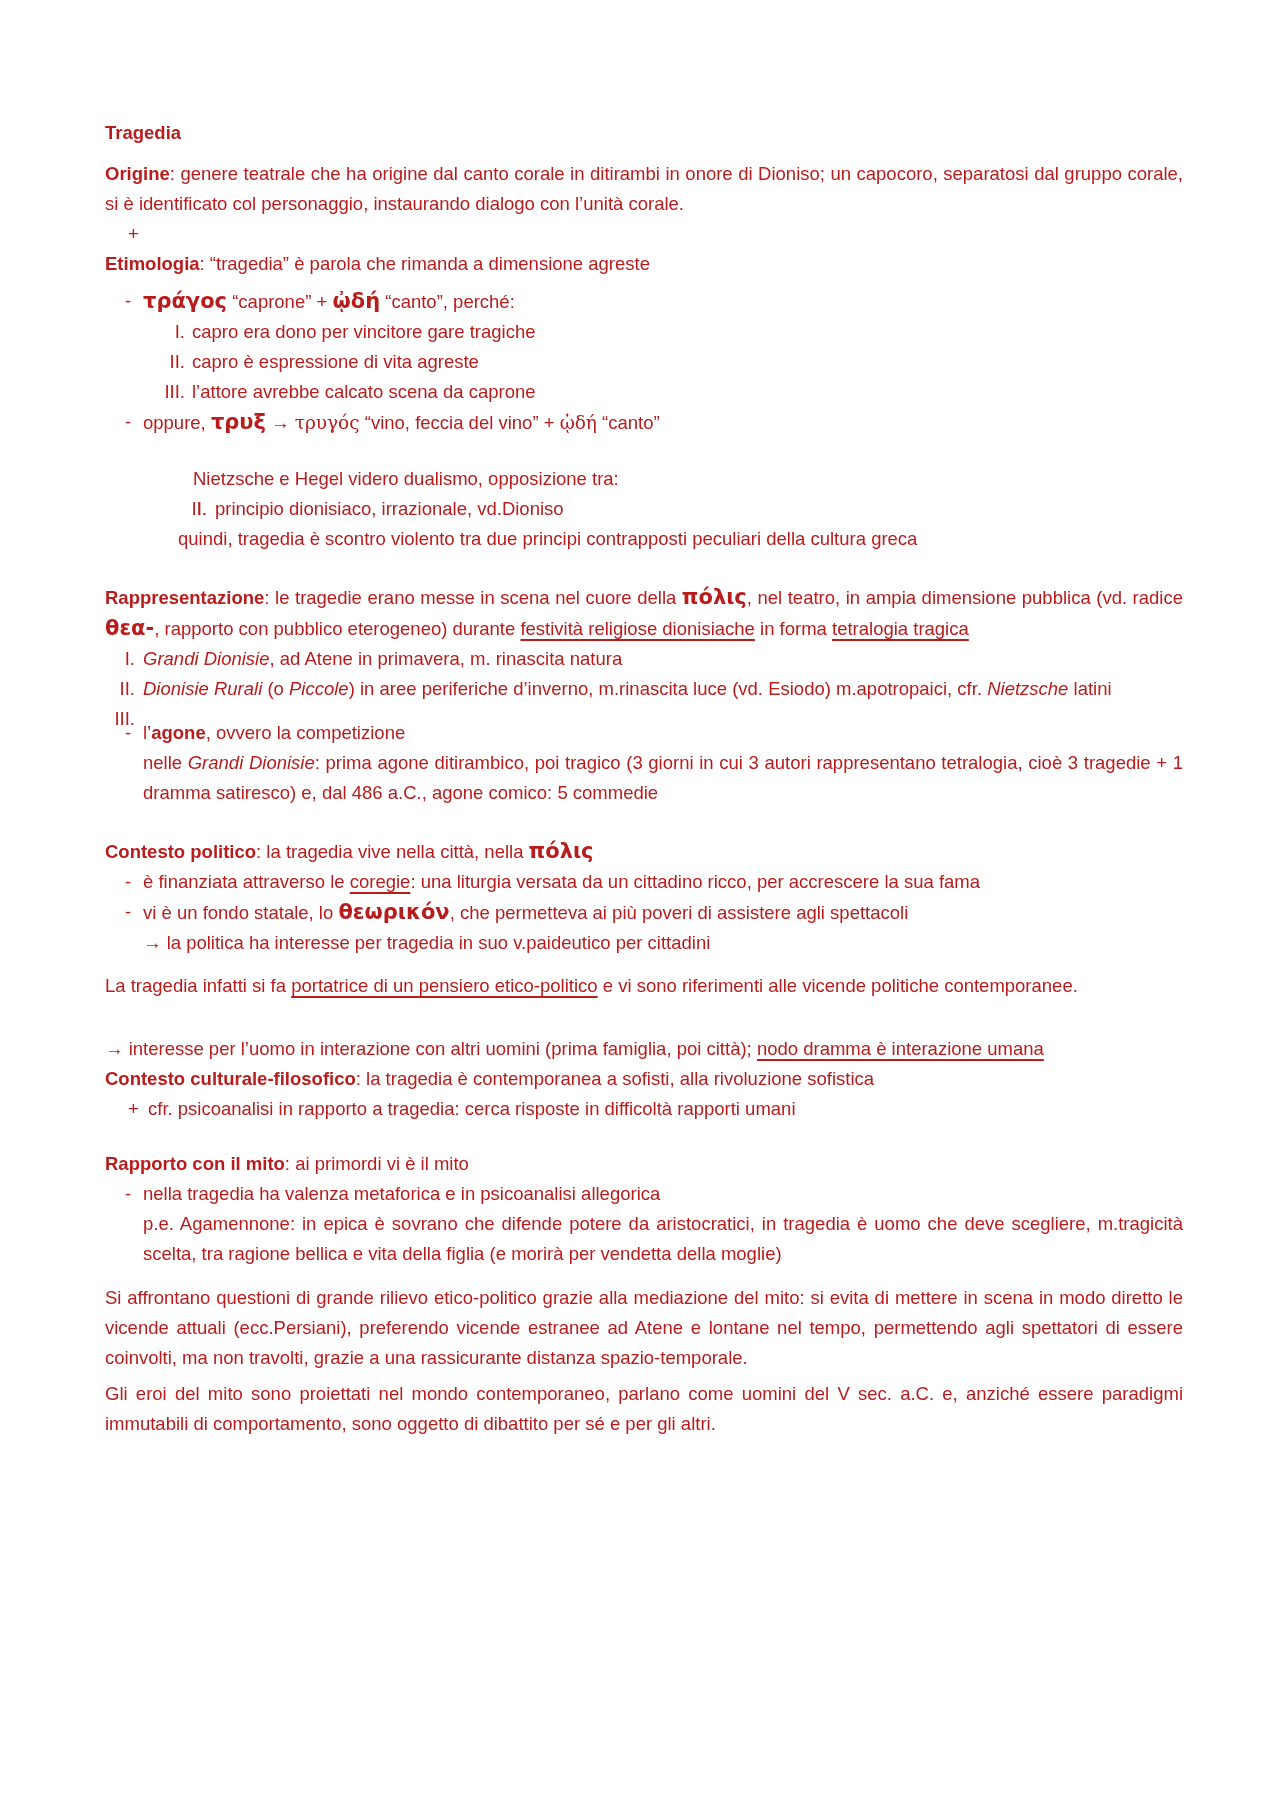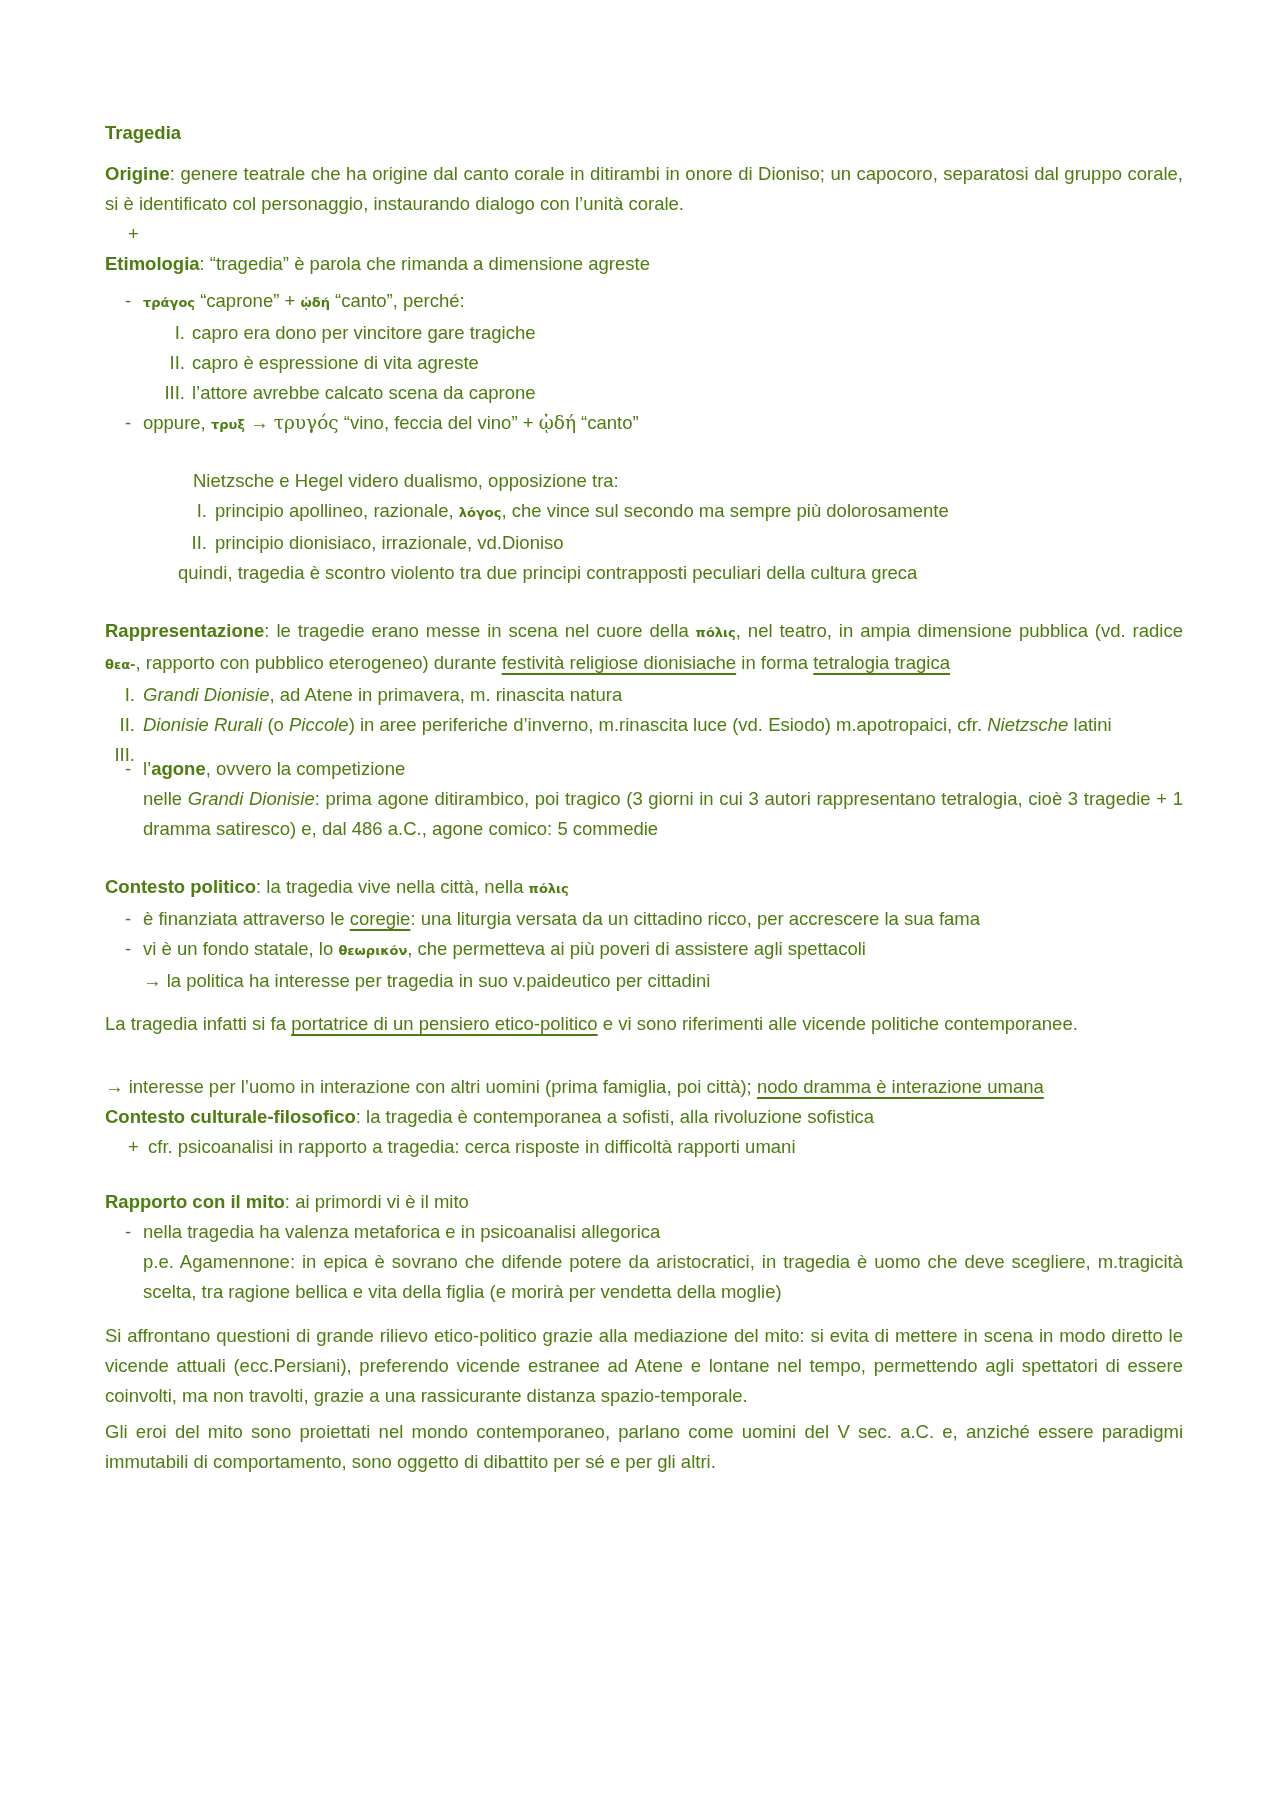--- a/index.html
+++ b/index.html
@@ -7,37 +7,37 @@
     position:relative;
     width:1280px;
     height:1808px;
     box-sizing:border-box;
     background:#ffffff;
     padding:118px 97px 0 105px;
     overflow:hidden;
     font-family:"Liberation Sans", sans-serif;
     font-size:18.5px;
     line-height:30px;
-    color:#4d7c0f;
+    color:#b91c1c;
   }
   .para{position:relative;margin:0;}
   .jy{text-align:justify;}
   .marker{position:absolute;top:0;display:inline-block;}
   .b1{padding-left:38px;}  .b1 > .marker{left:20px;}
   .bp{padding-left:43px;}  .bp > .marker{left:23px;}
   .rA{padding-left:87px;}  .rA > .marker{left:30px;width:50px;text-align:right;}
   .rB{padding-left:110px;} .rB > .marker{left:56px;width:46px;text-align:right;}
   .r2{padding-left:38px;}  .r2 > .marker{left:0;width:30px;text-align:right;}
   .c1{padding-left:38px;}
   .nz{padding-left:88px;}
   .qd{padding-left:73px;}
   .st-b{font-weight:bold;}
   .st-i{font-style:italic;}
   .st-u{text-decoration:underline;text-decoration-thickness:1.6px;text-underline-offset:4px;}
-  .st-gk{font-family:"DejaVu Sans","Liberation Sans",sans-serif;font-weight:600;font-size:13px;}
+  .st-gk{font-family:"DejaVu Sans","Liberation Sans",sans-serif;font-weight:600;font-size:21px;}
   .st-gks{font-family:"DejaVu Serif","Liberation Serif",serif;}
   .spacer{width:100%;}
   .sp-6{height:6px;} .sp-7{height:7px;} .sp-11{height:11px;} .sp-13{height:13px;}
   .sp-14{height:14px;} .sp-25{height:25px;} .sp-26{height:26px;} .sp-28{height:28px;}
   .sp-30{height:30px;} .sp-33{height:33px;}
 </style>
 </head>
 <body>
 
 <div class="page">
@@ -49,21 +49,21 @@
       <div class="spacer sp-30"></div>
       <div class="para"><span><span class="st-b">Etimologia</span><span>: “tragedia” è parola che rimanda a dimensione agreste</span></span></div>
       <div class="spacer sp-7"></div>
       <div class="para b1"><span class="marker">-</span><span><span class="st-gk">τράγος</span><span> “caprone” + </span><span class="st-gk">ᾠδή</span><span> “canto”, perché:</span></span></div>
       <div class="para rA"><span class="marker">I.</span><span><span>capro era dono per vincitore gare tragiche</span></span></div>
       <div class="para rA"><span class="marker">II.</span><span><span>capro è espressione di vita agreste</span></span></div>
       <div class="para rA"><span class="marker">III.</span><span><span>l’attore avrebbe calcato scena da caprone</span></span></div>
       <div class="para b1"><span class="marker">-</span><span><span>oppure, </span><span class="st-gk">τρυξ</span><span> → </span><span class="st-gks">τρυγός</span><span> “vino, feccia del vino” + </span><span class="st-gks">ᾠδή</span><span> “canto”</span></span></div>
       <div class="spacer sp-26"></div>
       <div class="para nz"><span><span>Nietzsche e Hegel videro dualismo, opposizione tra:</span></span></div>
-      <div class="para rB"><span class="marker">I.</span><span><span>principio apollineo, razionale, </span><span class="st-gk">λόγος</span><span>, che vince sul secondo ma sempre più dolorosamente</span></span></div>
+      <div class="para rB"><span class="marker">I.</span></div>
       <div class="para rB"><span class="marker">II.</span><span><span>principio dionisiaco, irrazionale, vd.Dioniso</span></span></div>
       <div class="para qd"><span><span>quindi, tragedia è scontro violento tra due principi contrapposti peculiari della cultura greca</span></span></div>
       <div class="spacer sp-28"></div>
       <div class="para jy"><span><span class="st-b">Rappresentazione</span><span>: le tragedie erano messe in scena nel cuore della </span><span class="st-gk">πόλις</span><span>, nel teatro, in ampia dimensione pubblica (vd. radice </span><span class="st-gk">θεα-</span><span>, rapporto con pubblico eterogeneo) durante </span><span class="st-u">festività religiose dionisiache</span><span> in forma </span><span class="st-u">tetralogia tragica</span></span></div>
       <div class="para r2"><span class="marker">I.</span><span><span class="st-i">Grandi Dionisie</span><span>, ad Atene in primavera, m. rinascita natura</span></span></div>
       <div class="para r2 jy"><span class="marker">II.</span><span><span class="st-i">Dionisie Rurali</span><span> (o </span><span class="st-i">Piccole</span><span>) in aree periferiche d’inverno, m.rinascita luce (vd. Esiodo) m.apotropaici, cfr. </span><span class="st-i">Nietzsche</span><span> latini</span></span></div>
       <div class="para r2"><span class="marker">III.</span></div>
       <div class="spacer sp-14"></div>
       <div class="para b1"><span class="marker">-</span><span><span>l’</span><span class="st-b">agone</span><span>, ovvero la competizione</span></span></div>
       <div class="para c1 jy"><span><span>nelle </span><span class="st-i">Grandi Dionisie</span><span>: prima agone ditirambico, poi tragico (3 giorni in cui 3 autori rappresentano tetralogia, cioè 3 tragedie + 1 dramma satiresco) e, dal 486 a.C., agone comico: 5 commedie</span></span></div>

